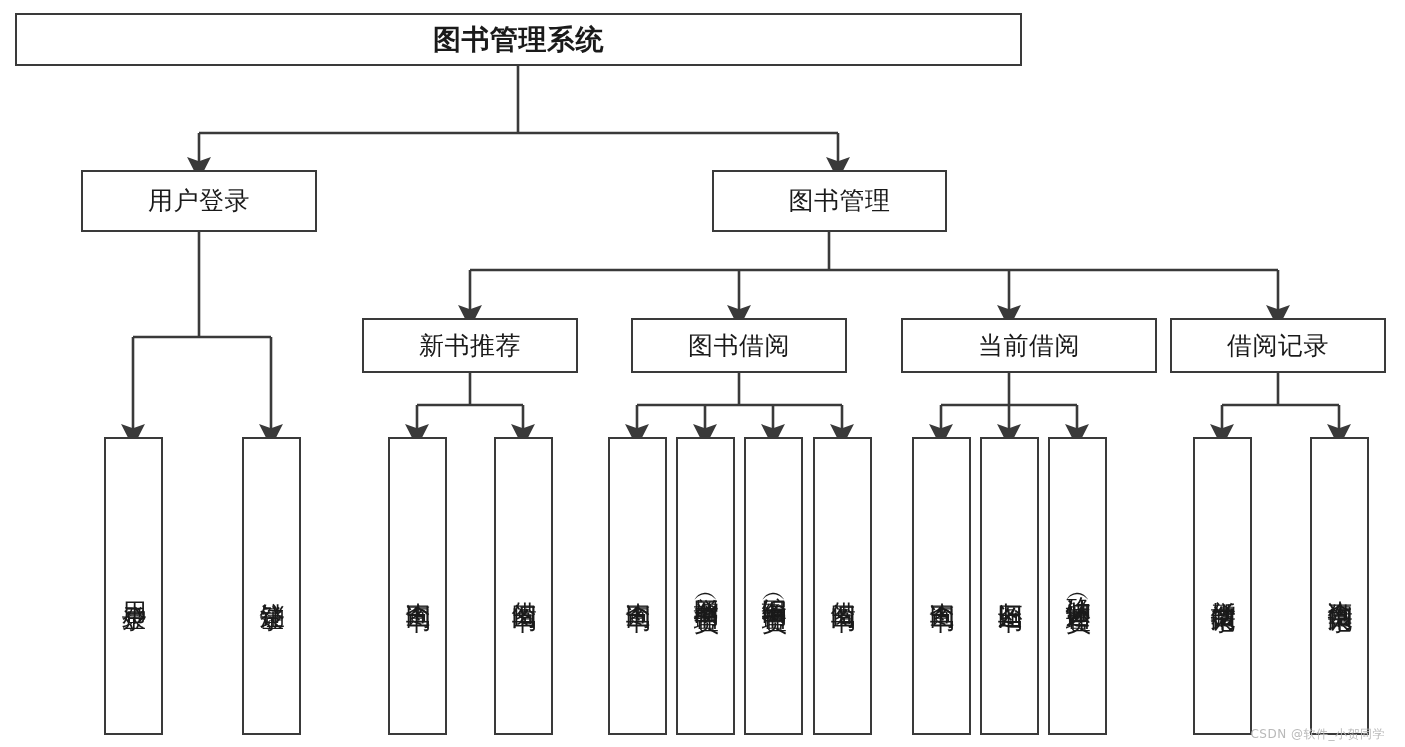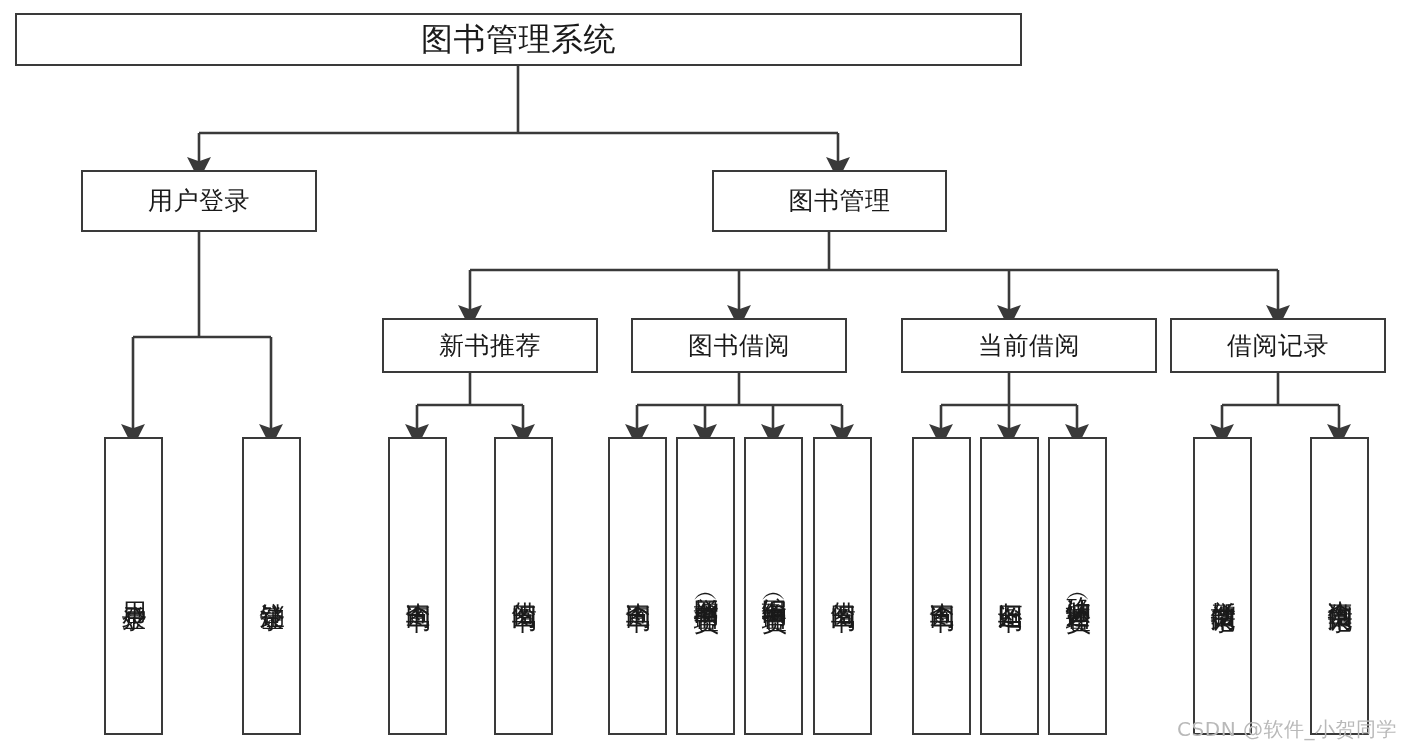--- a/index.html
+++ b/index.html
@@ -41,41 +41,42 @@
     display: block;
     line-height: 1.18;
     letter-spacing: 0.5px;
     white-space: pre-line;
   }
   
   .node.horiz .node-label {
     font-size: 25px;
   }
   .node.root .node-label {
-    font-size: 32px;
+    font-size: 28px;
+    font-weight: bold;
   }
   
   .node.vert {
     align-items: center;
     justify-content: center;
     padding: 6px 0;
   }
   .node.vert .node-label {
     writing-mode: vertical-rl;
     text-orientation: upright;
     font-size: 25px;
     line-height: 1.05;
     letter-spacing: 2px;
     max-height: 100%;
   }
   #watermark {
     position: absolute;
-    right: 8px;
+    right: 20px;
     bottom: 4px;
-    font-size: 20px;
+    font-size: 12px;
     color: #b9b9b9;
     letter-spacing: 0.5px;
     white-space: nowrap;
   }
 </style>
 </head>
 <body>
 
 <div id="diagram-root">
 
@@ -133,21 +134,21 @@
     <span class="node-label">图书管理系统</span>
   </div>
 
   <div class="node horiz" style="left:81px; top:170px; width:236px; height:62px;">
     <span class="node-label">用户登录</span>
   </div>
   <div class="node horiz" style="left:712px; top:170px; width:235px; height:62px;padding-left:20px;">
     <span class="node-label">图书管理</span>
   </div>
 
-  <div class="node horiz" style="left:362px; top:318px; width:216px; height:55px;margin-left:20px;">
+  <div class="node horiz" style="left:362px; top:318px; width:216px; height:55px;">
     <span class="node-label">新书推荐</span>
   </div>
   <div class="node horiz" style="left:631px; top:318px; width:216px; height:55px;">
     <span class="node-label">图书借阅</span>
   </div>
   <div class="node horiz" style="left:901px; top:318px; width:256px; height:55px;">
     <span class="node-label">当前借阅</span>
   </div>
   <div class="node horiz" style="left:1170px; top:318px; width:216px; height:55px;">
     <span class="node-label">借阅记录</span>

